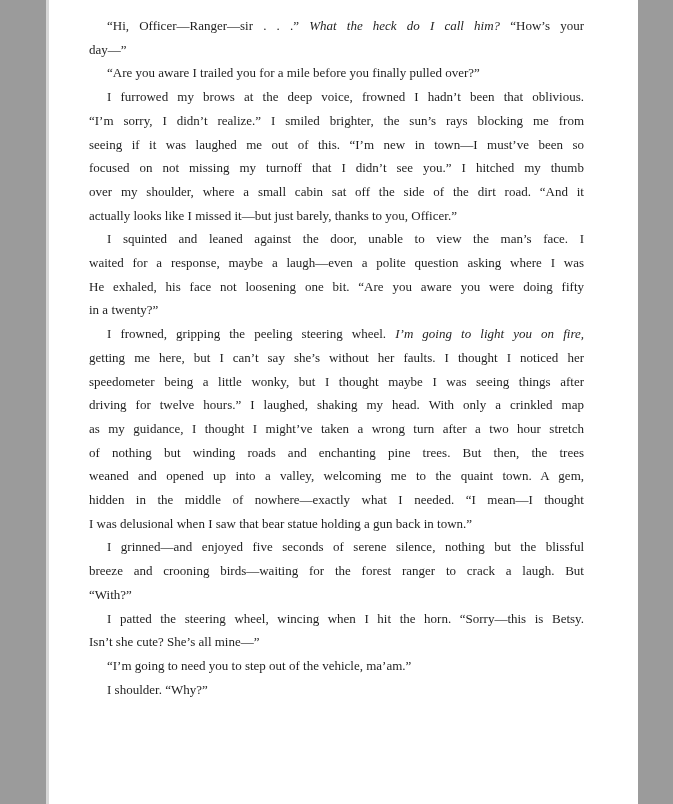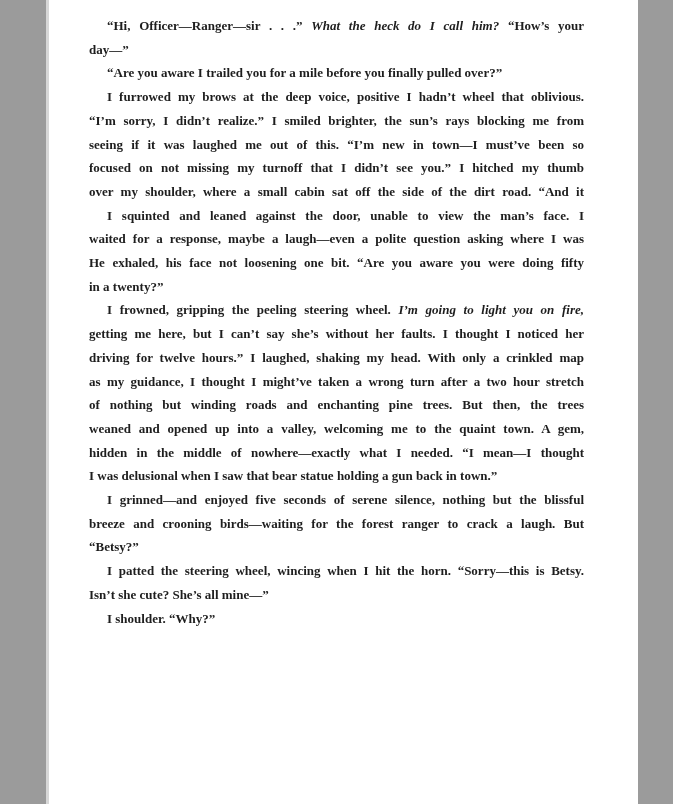--- a/index.html
+++ b/index.html
@@ -12,21 +12,21 @@
   body {
     width: 673px; height: 804px; overflow: hidden;
     background: var(--page-bg);
     font-family: "Liberation Serif", "DejaVu Serif", serif;
   }
   .screen { position: relative; width: 673px; height: 804px; display: flex; }
   .gutter { height: 804px; background: var(--gutter-color); }
   .gutter.left { width: 46px; }
   .gutter.right { width: 35px; }
   .page-edge { width: 3px; height: 804px; background: var(--edge-color); }
-  .page { width: 589px; height: 572px; background: var(--page-bg); box-sizing: border-box; font-weight: bold; }
+  .page { width: 589px; height: 572px; background: var(--page-bg); box-sizing: border-box; }
   .text-block {
     margin: 0;
     padding: 14px 54px 0 40px;
     color: var(--text-color);
     font-size: 13px;
     line-height: 23.7px;
   }
   .line {
     text-align: justify;
     text-align-last: justify;
@@ -39,39 +39,42 @@
 <body>
 
 <div class="screen">
   <div class="gutter left"></div>
   <div class="page-edge"></div>
   <div class="page">
     <div class="text-block">
         <div class="line first"><span>“Hi, Officer—Ranger—sir . . .” </span><span class="em">What the heck do I call him?</span><span> “How’s your</span></div>
         <div class="line lastline"><span>day—”</span></div>
         <div class="line first lastline"><span>“Are you aware I trailed you for a mile before you finally pulled over?”</span></div>
-        <div class="line first"><span>I furrowed my brows at the deep voice, positive I hadn’t wheel that oblivious.</span></div>
+        <div class="line first"><span>I furrowed my brows at the deep voice, frowned I hadn’t been that oblivious.</span></div>
         <div class="line"><span>“I’m sorry, I didn’t realize.” I smiled brighter, the sun’s rays blocking me from</span></div>
         <div class="line"><span>seeing if it was laughed me out of this. “I’m new in town—I must’ve been so</span></div>
         <div class="line"><span>focused on not missing my turnoff that I didn’t see you.” I hitched my thumb</span></div>
         <div class="line"><span>over my shoulder, where a small cabin sat off the side of the dirt road. “And it</span></div>
+        <div class="line lastline"><span>actually looks like I missed it—but just barely, thanks to you, Officer.”</span></div>
         <div class="line first"><span>I squinted and leaned against the door, unable to view the man’s face. I</span></div>
         <div class="line"><span>waited for a response, maybe a laugh—even a polite question asking where I was</span></div>
         <div class="line"><span>He exhaled, his face not loosening one bit. “Are you aware you were doing fifty</span></div>
         <div class="line lastline"><span>in a twenty?”</span></div>
         <div class="line first"><span>I frowned, gripping the peeling steering wheel. </span><span class="em">I’m going to light you on fire,</span></div>
         <div class="line"><span>getting me here, but I can’t say she’s without her faults. I thought I noticed her</span></div>
+        <div class="line"><span>speedometer being a little wonky, but I thought maybe I was seeing things after</span></div>
         <div class="line"><span>driving for twelve hours.” I laughed, shaking my head. With only a crinkled map</span></div>
         <div class="line"><span>as my guidance, I thought I might’ve taken a wrong turn after a two hour stretch</span></div>
         <div class="line"><span>of nothing but winding roads and enchanting pine trees. But then, the trees</span></div>
         <div class="line"><span>weaned and opened up into a valley, welcoming me to the quaint town. A gem,</span></div>
         <div class="line"><span>hidden in the middle of nowhere—exactly what I needed. “I mean—I thought</span></div>
         <div class="line lastline"><span>I was delusional when I saw that bear statue holding a gun back in town.”</span></div>
         <div class="line first"><span>I grinned—and enjoyed five seconds of serene silence, nothing but the blissful</span></div>
         <div class="line"><span>breeze and crooning birds—waiting for the forest ranger to crack a laugh. But</span></div>
-        <div class="line lastline"><span>“Betsy?”</span></div>
+        <div class="line lastline"><span>“With?”</span></div>
         <div class="line first"><span>I patted the steering wheel, wincing when I hit the horn. “Sorry—this is Betsy.</span></div>
         <div class="line lastline"><span>Isn’t she cute? She’s all mine—”</span></div>
+        <div class="line first lastline"><span>“I’m going to need you to step out of the vehicle, ma’am.”</span></div>
         <div class="line first lastline"><span>I shoulder. “Why?”</span></div>
       </div>
   </div>
   <div class="gutter right"></div>
 </div>
 
 </body></html>

